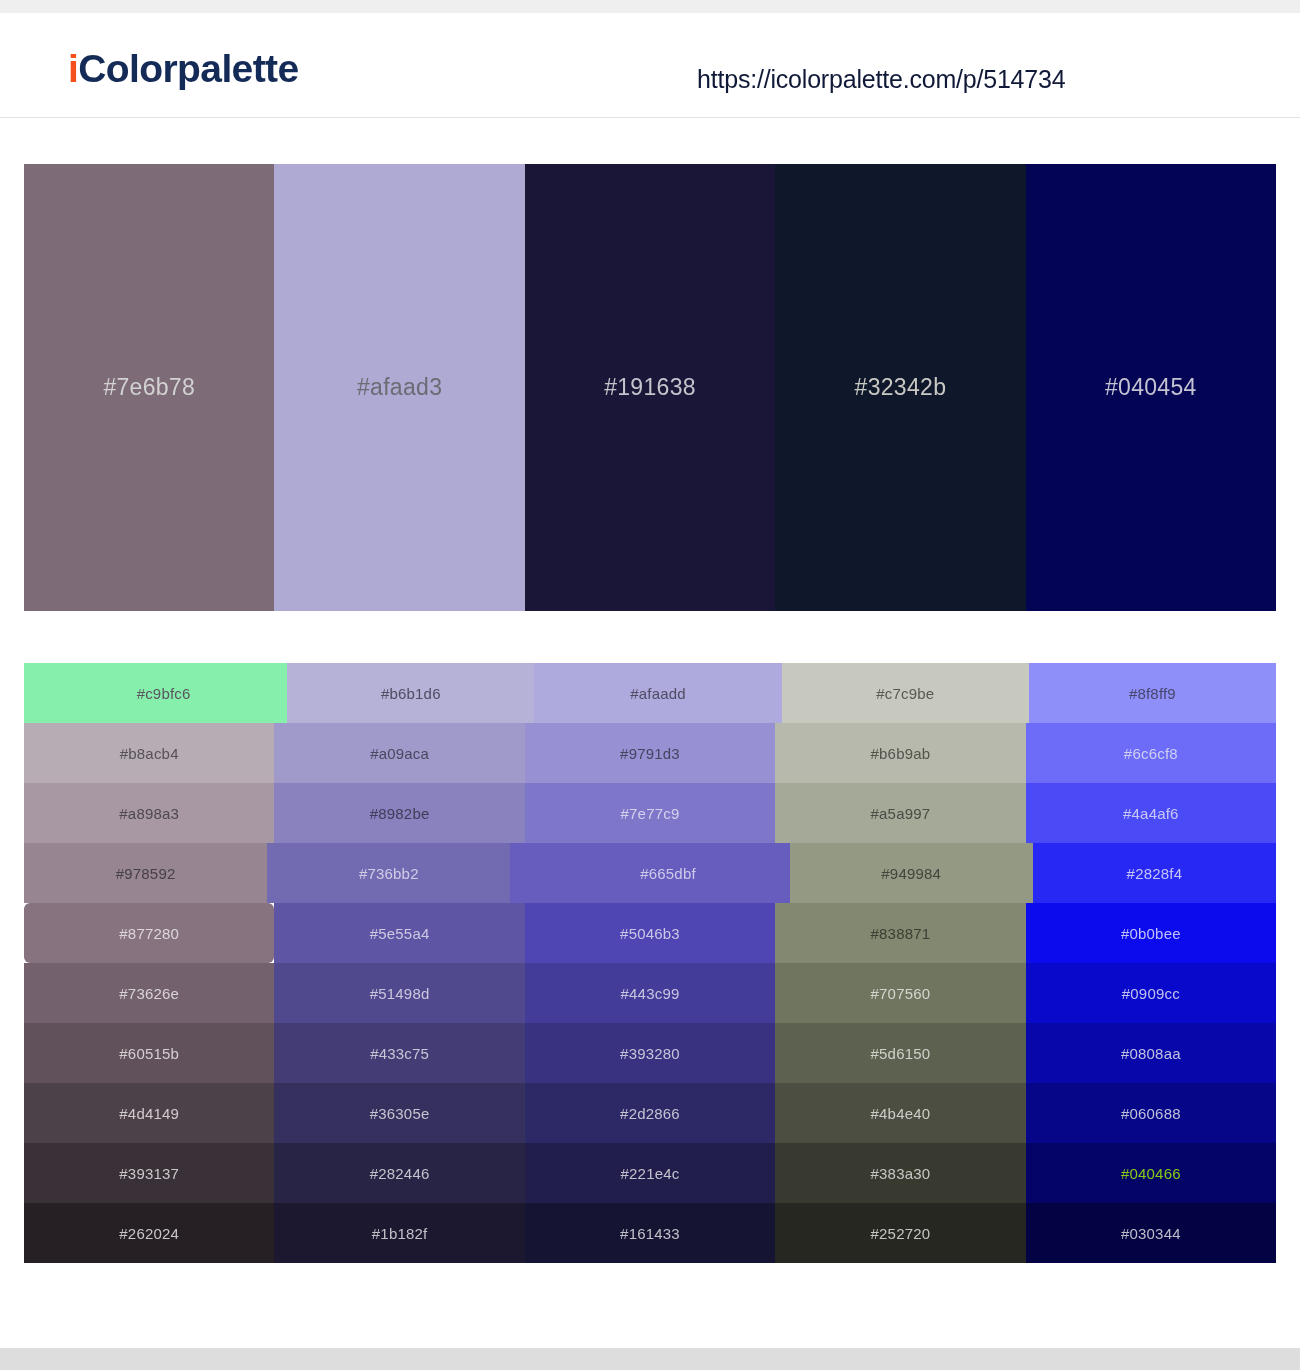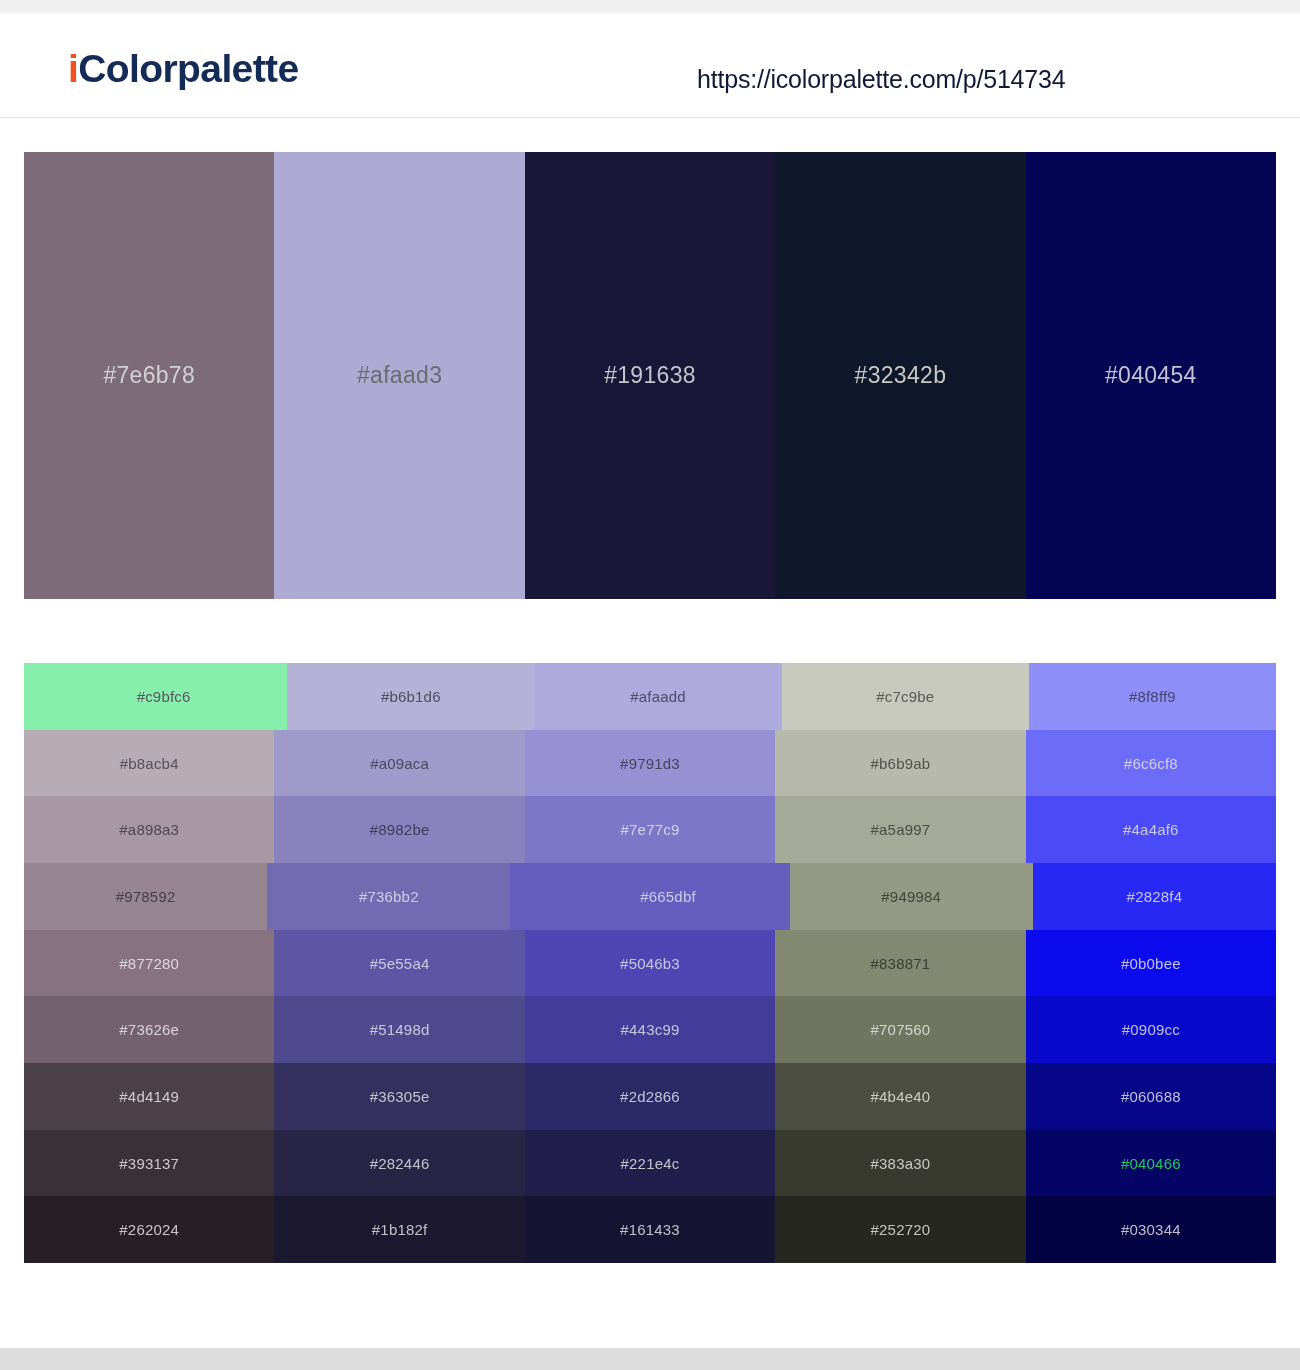--- a/index.html
+++ b/index.html
@@ -68,21 +68,21 @@
     color: #111938;
     white-space: nowrap;
     line-height: 1;
     letter-spacing: -0.2px;
   }
 
   
   .palette-band {
     position: absolute;
     left: 24px;
-    top: 152px;
+    top: 164px;
     width: 1252px;
     height: 447px;
     display: flex;
   }
   .palette-swatch {
     flex: 1 1 0;
     position: relative;
     display: flex;
     align-items: center;
     justify-content: center;
@@ -218,21 +218,21 @@
           <span class="hexlabel" style="color: rgb(205, 203, 233);">#665dbf</span>
         </div>
         <div class="shade-cell" style="background: rgb(148, 153, 132);">
           <span class="hexlabel" style="color: rgb(67, 69, 60);">#949984</span>
         </div>
         <div class="shade-cell" style="background: rgb(40, 40, 244);">
           <span class="hexlabel" style="color: rgb(196, 196, 247);">#2828f4</span>
         </div>
       </div>
       <div class="shade-row">
-        <div class="shade-cell" style="background: rgb(135, 114, 128);">
+        <div class="shade-cell" style="background: rgb(135, 114, 128); border-radius: 6px;">
           <span class="hexlabel" style="color: rgb(221, 215, 220);">#877280</span>
         </div>
         <div class="shade-cell" style="background: rgb(94, 85, 164);">
           <span class="hexlabel" style="color: rgb(204, 201, 226);">#5e55a4</span>
         </div>
         <div class="shade-cell" style="background: rgb(80, 70, 179);">
           <span class="hexlabel" style="color: rgb(202, 199, 230);">#5046b3</span>
         </div>
         <div class="shade-cell" style="background: rgb(131, 136, 113);">
           <span class="hexlabel" style="color: rgb(60, 62, 52);">#838871</span>
@@ -252,20 +252,37 @@
           <span class="hexlabel" style="color: rgb(200, 197, 223);">#443c99</span>
         </div>
         <div class="shade-cell" style="background: rgb(112, 117, 96);">
           <span class="hexlabel" style="color: rgb(211, 213, 206);">#707560</span>
         </div>
         <div class="shade-cell" style="background: rgb(9, 9, 204);">
           <span class="hexlabel" style="color: rgb(194, 194, 238);">#0909cc</span>
         </div>
       </div>
       <div class="shade-row">
+        <div class="shade-cell" style="background: rgb(96, 81, 91);">
+          <span class="hexlabel" style="color: rgb(213, 207, 211);">#60515b</span>
+        </div>
+        <div class="shade-cell" style="background: rgb(67, 60, 117);">
+          <span class="hexlabel" style="color: rgb(200, 197, 213);">#433c75</span>
+        </div>
+        <div class="shade-cell" style="background: rgb(57, 50, 128);">
+          <span class="hexlabel" style="color: rgb(198, 196, 216);">#393280</span>
+        </div>
+        <div class="shade-cell" style="background: rgb(93, 97, 80);">
+          <span class="hexlabel" style="color: rgb(207, 209, 202);">#5d6150</span>
+        </div>
+        <div class="shade-cell" style="background: rgb(8, 8, 170);">
+          <span class="hexlabel" style="color: rgb(193, 193, 226);">#0808aa</span>
+        </div>
+      </div>
+      <div class="shade-row">
         <div class="shade-cell" style="background: rgb(77, 65, 73);">
           <span class="hexlabel" style="color: rgb(208, 204, 206);">#4d4149</span>
         </div>
         <div class="shade-cell" style="background: rgb(54, 48, 94);">
           <span class="hexlabel" style="color: rgb(198, 196, 207);">#36305e</span>
         </div>
         <div class="shade-cell" style="background: rgb(45, 40, 102);">
           <span class="hexlabel" style="color: rgb(197, 195, 209);">#2d2866</span>
         </div>
         <div class="shade-cell" style="background: rgb(75, 78, 64);">
@@ -282,21 +299,21 @@
         <div class="shade-cell" style="background: rgb(40, 36, 70);">
           <span class="hexlabel" style="color: rgb(196, 195, 203);">#282446</span>
         </div>
         <div class="shade-cell" style="background: rgb(34, 30, 76);">
           <span class="hexlabel" style="color: rgb(195, 194, 205);">#221e4c</span>
         </div>
         <div class="shade-cell" style="background: rgb(56, 58, 48);">
           <span class="hexlabel" style="color: rgb(199, 200, 196);">#383a30</span>
         </div>
         <div class="shade-cell" style="background: rgb(4, 4, 102);">
-          <span class="hexlabel" style="color: #22c55e;">#040466</span>
+          <span class="hexlabel" style="color: #84cc16;">#040466</span>
         </div>
       </div>
       <div class="shade-row">
         <div class="shade-cell" style="background: rgb(38, 32, 36);">
           <span class="hexlabel" style="color: rgb(200, 198, 199);">#262024</span>
         </div>
         <div class="shade-cell" style="background: rgb(27, 24, 47);">
           <span class="hexlabel" style="color: rgb(194, 193, 200);">#1b182f</span>
         </div>
         <div class="shade-cell" style="background: rgb(22, 20, 51);">

